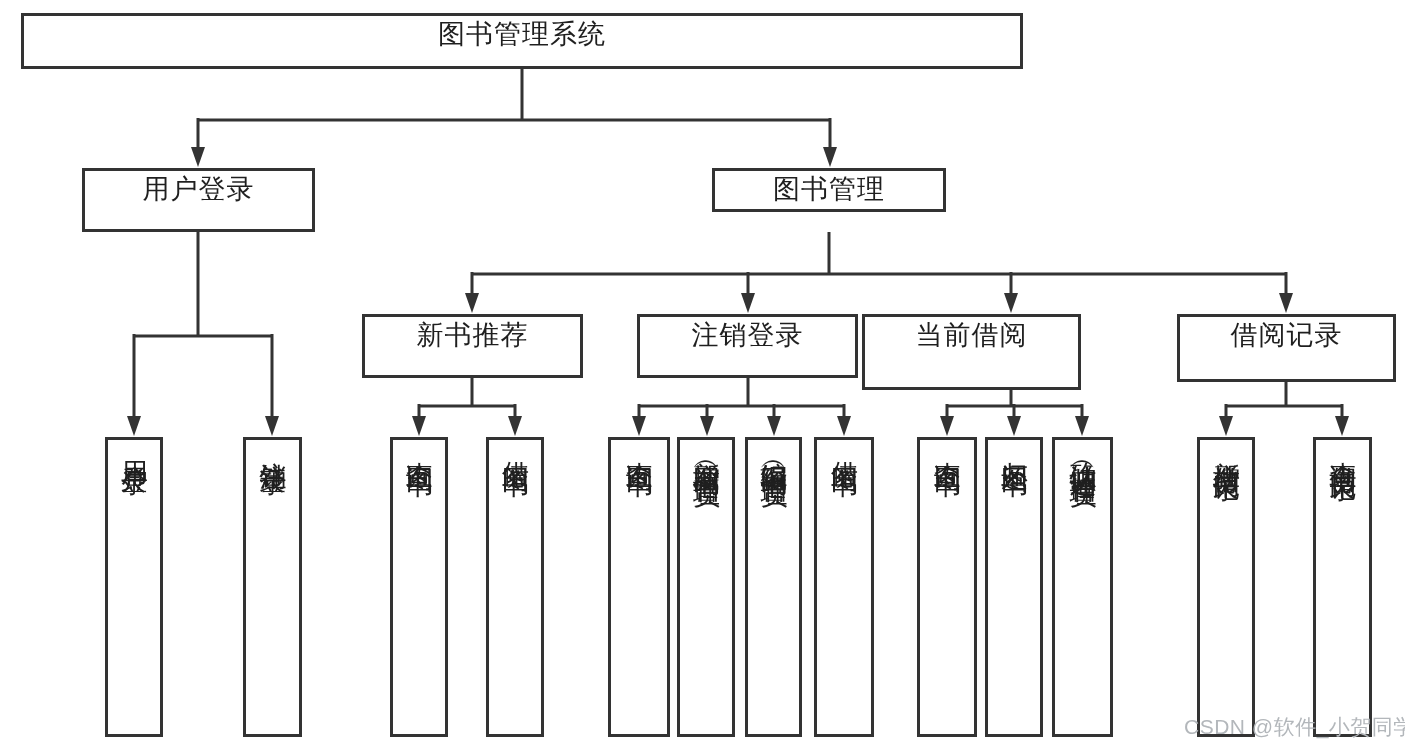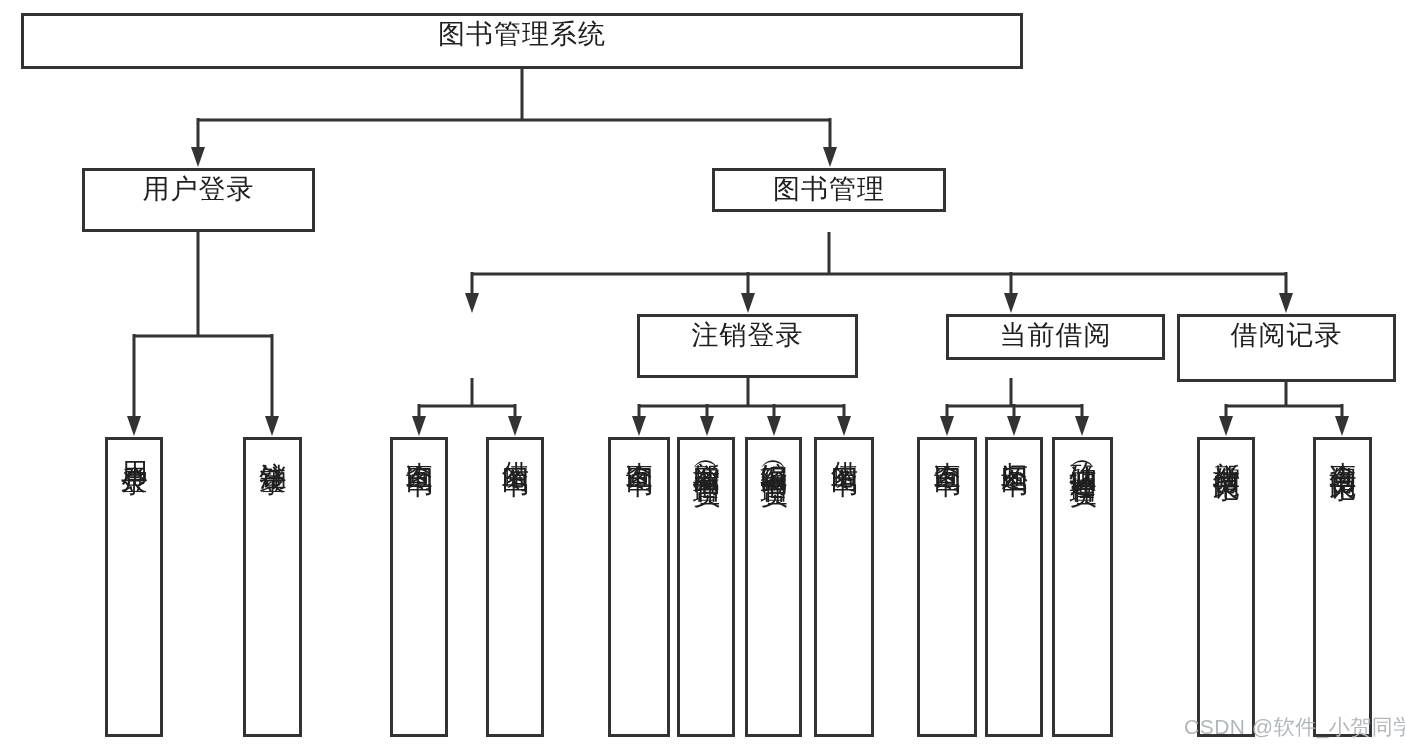--- a/index.html
+++ b/index.html
@@ -67,24 +67,27 @@
     <span>图书管理系统</span>
   </div>
 
   <div class="node h" style="left:82px;top:168px;width:233px;height:64px">
     <span>用户登录</span>
   </div>
   <div class="node h" style="left:712px;top:168px;width:234px;height:44px">
     <span>图书管理</span>
   </div>
 
+  <div class="node h" style="left:362px;top:314px;width:221px;height:64px">
+    <span>新书推荐</span>
+  </div>
   <div class="node h" style="left:637px;top:314px;width:221px;height:64px">
     <span>注销登录</span>
   </div>
-  <div class="node h" style="left:946px;top:314px;width:219px;height:46px">
+  <div class="node h" style="left:862px;top:314px;width:219px;height:76px">
     <span>当前借阅</span>
   </div>
   <div class="node h" style="left:1177px;top:314px;width:219px;height:68px">
     <span>借阅记录</span>
   </div>
 
   <div class="node v" style="left:105px;top:437px;width:58px;height:300px">
     <span>用户登录</span>
   </div>
   <div class="node v" style="left:243px;top:437px;width:59px;height:300px">

